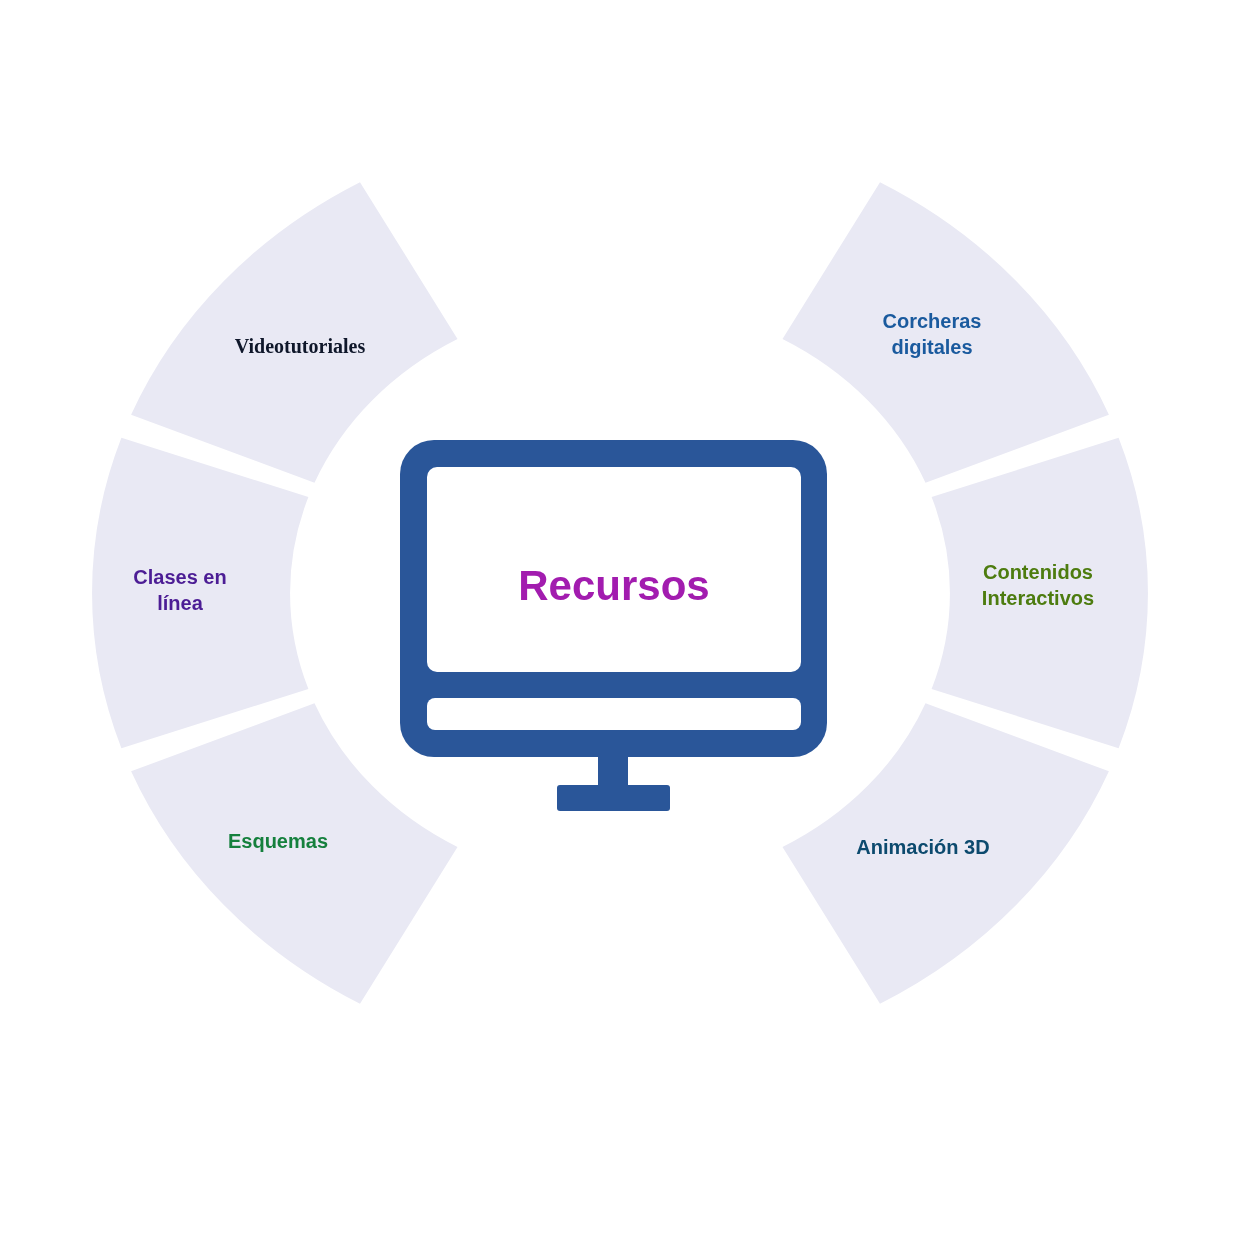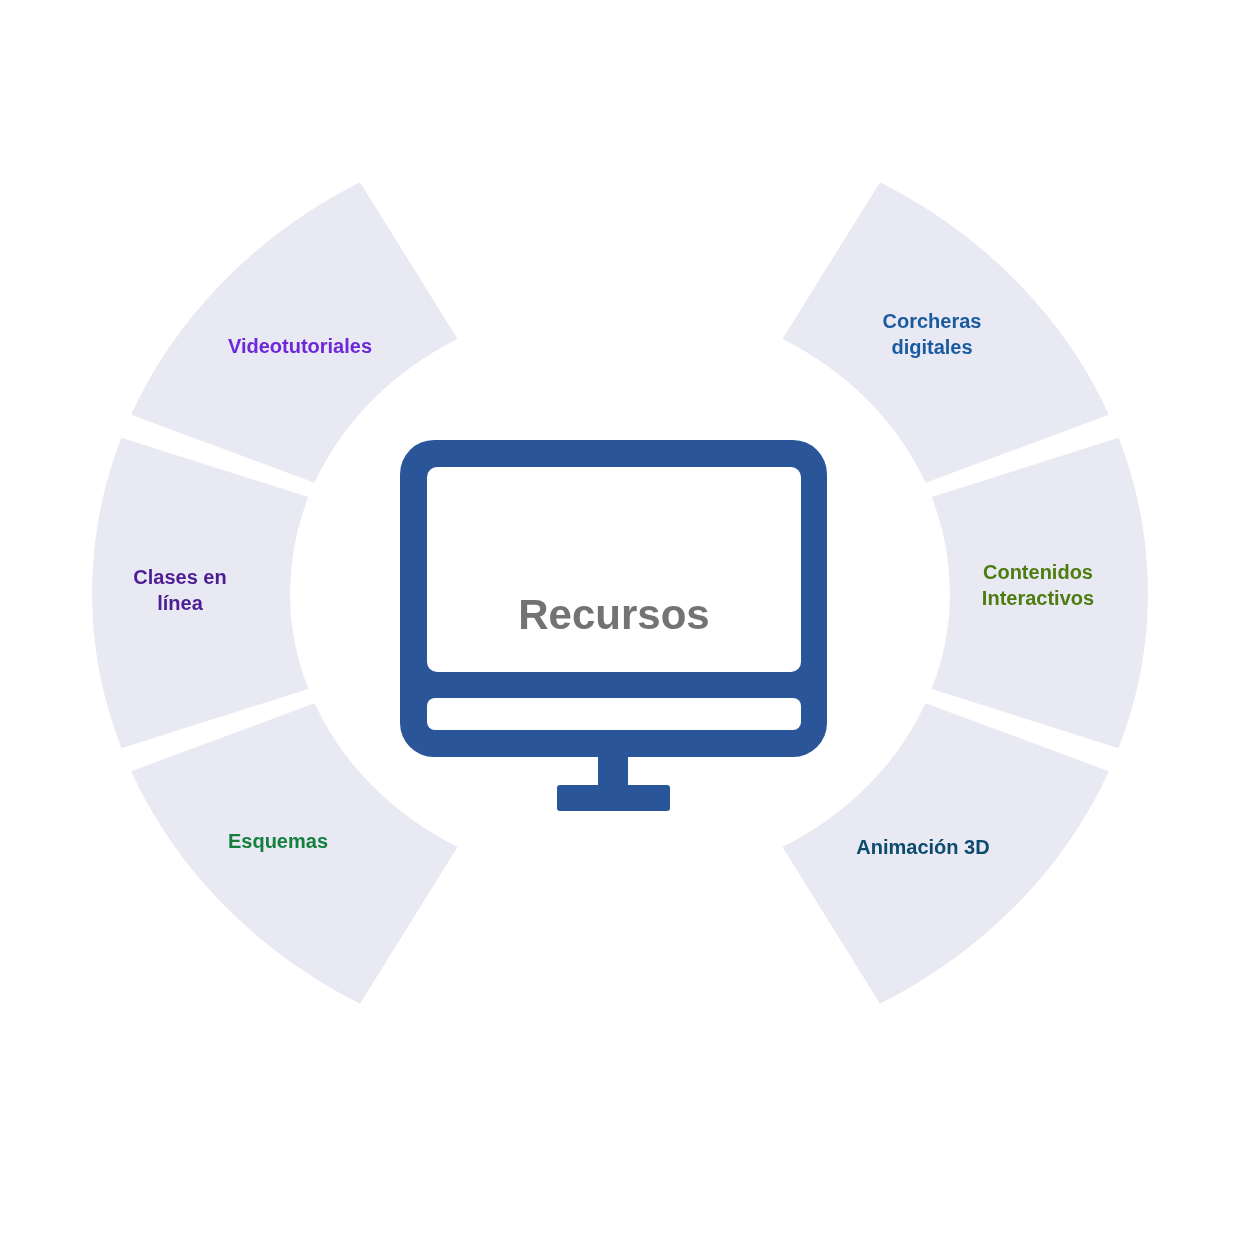--- a/index.html
+++ b/index.html
@@ -66,24 +66,24 @@
     <g id="monitor">
       <rect x="400" y="440" width="427" height="317" rx="34" fill="#2A5699"></rect>
       <rect x="427" y="467" width="374" height="205" rx="10" fill="#ffffff"></rect>
       <rect x="427" y="698" width="374" height="32" rx="8" fill="#ffffff"></rect>
       <rect x="598" y="755" width="30" height="32" fill="#2A5699"></rect>
       <rect x="557" y="785" width="113" height="26" rx="3" fill="#2A5699"></rect>
     </g>
   </svg>
 
   <div id="labels-layer">
-    <div class="center-label" id="center-label" style="left: 614px; top: 615px; color: #737373;">
+    <div class="center-label" id="center-label" style="left: 614px; top: 586px; color: #a21caf;">
       <div>Recursos</div>
     </div>
-  <div class="seg-label" style="left: 300px; top: 347px; color: #6d28d9;">
+  <div class="seg-label" style="left: 300px; top: 347px; color: #0f172a; font-family: Liberation Serif, serif;">
         <div>Videotutoriales</div>
       </div>
       <div class="seg-label" style="left: 180px; top: 591px; color: #4c1d95;">
         <div>Clases en</div>
         <div>línea</div>
       </div>
       <div class="seg-label" style="left: 278px; top: 842px; color: #15803d;">
         <div>Esquemas</div>
       </div>
       <div class="seg-label" style="left: 932px; top: 335px; color: rgb(26, 90, 158);">

